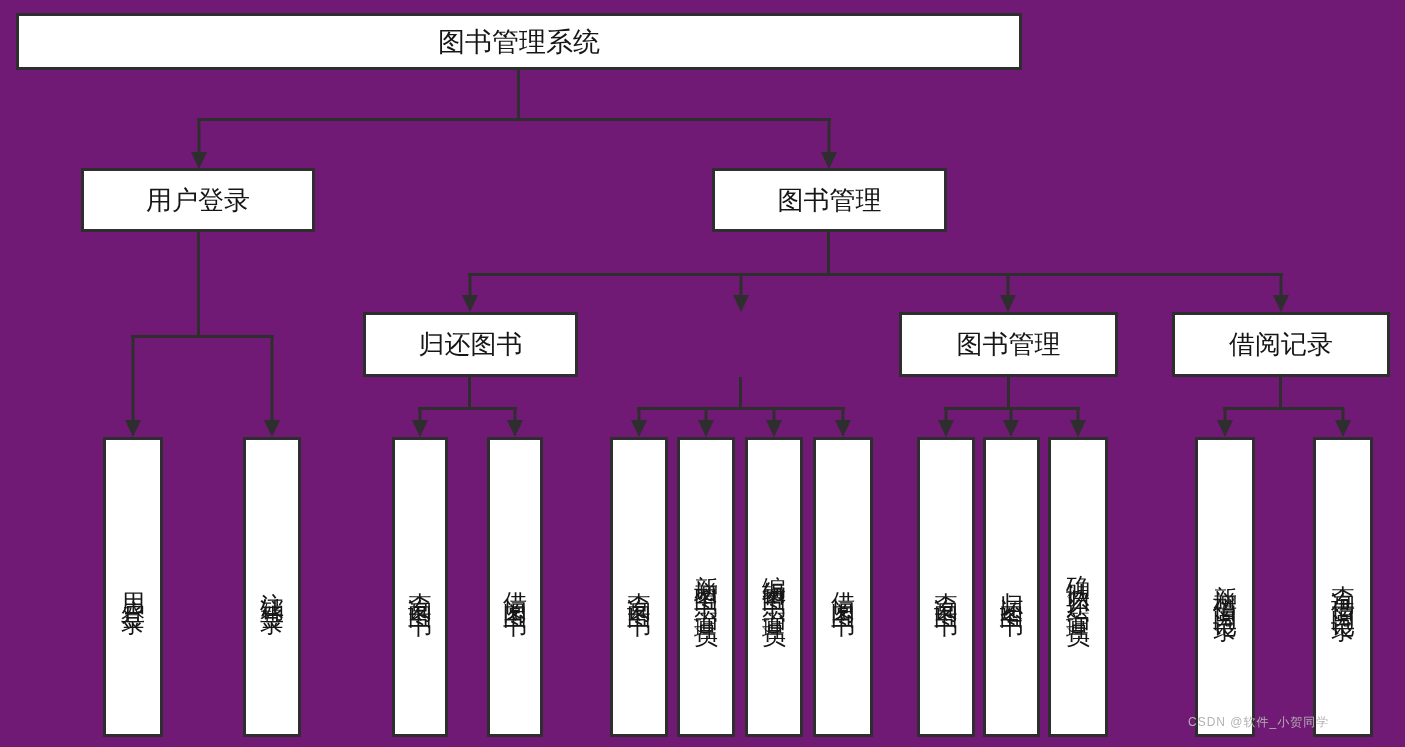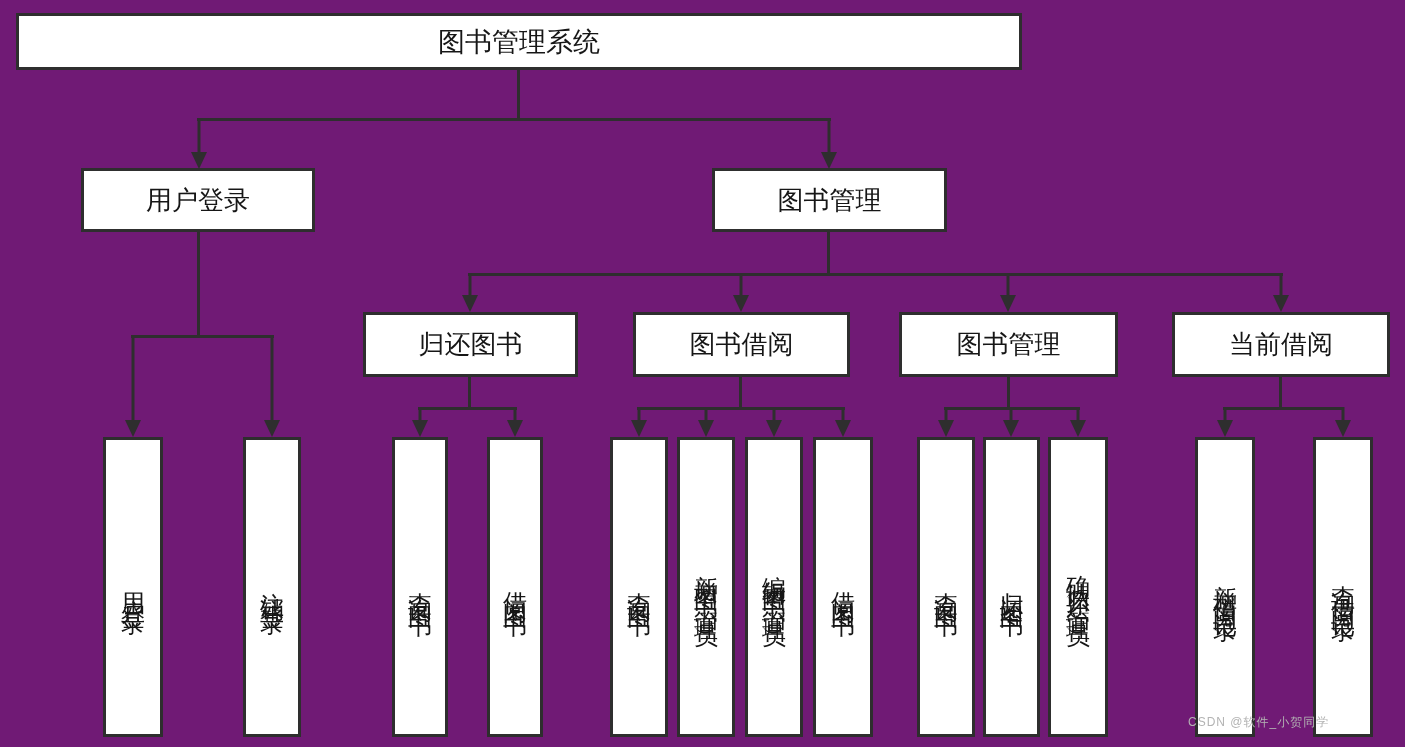--- a/index.html
+++ b/index.html
@@ -124,23 +124,22 @@
 <body>
 
 <div id="stage">
 
   <div class="box lvl1" id="n-root">图书管理系统</div>
 
   <div class="box lvl2" id="n-login">用户登录</div>
   <div class="box lvl2" id="n-mgmt">图书管理</div>
 
   <div class="box lvl3" id="n-rec">归还图书</div>
-  <div class="box lvl3" id="n-bor">图书借阅</div>
   <div class="box lvl3" id="n-cur">图书管理</div>
-  <div class="box lvl3" id="n-his">当前借阅</div>
+  <div class="box lvl3" id="n-his">借阅记录</div>
 
   <div class="box leaf" id="l1">用户登录</div>
   <div class="box leaf" id="l2">注销登录</div>
   <div class="box leaf" id="l3">查询图书</div>
   <div class="box leaf" id="l4">借阅图书</div>
   <div class="box leaf" id="l5">查询图书</div>
   <div class="box leaf" id="l6">新增图书（管理员）</div>
   <div class="box leaf" id="l7">编辑图书（管理员）</div>
   <div class="box leaf" id="l8">借阅图书</div>
   <div class="box leaf" id="l9">查询图书</div>

